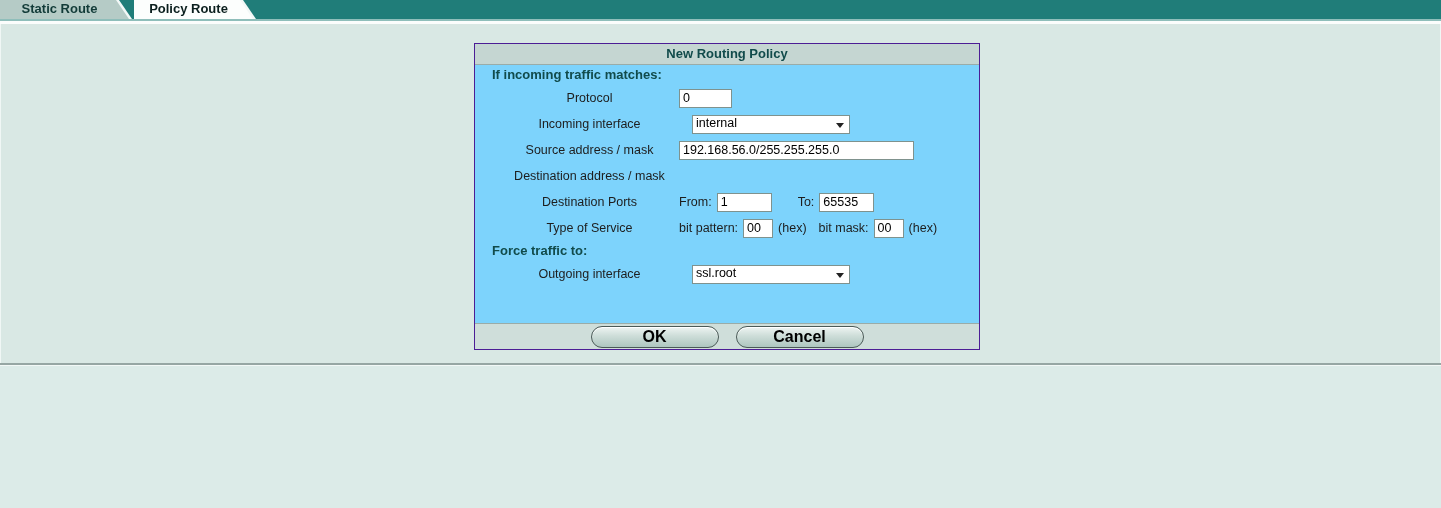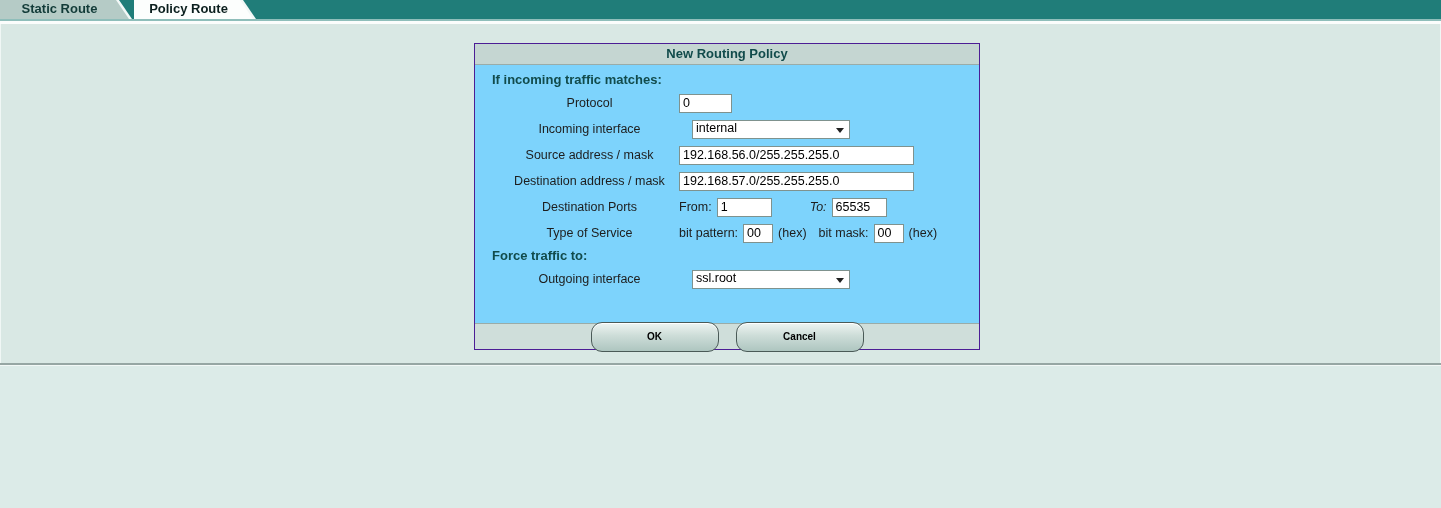--- a/index.html
+++ b/index.html
@@ -47,21 +47,21 @@
   
   .panel {
     position:absolute; left:473px; top:19px; width:506px;
     border:1px solid #4c1d95; background:#7dd3fc;
   }
   .panel-header {
     height:21px; background:#c5d6d2; border-bottom:1px solid #9aaca8;
     text-align:center; line-height:20px;
     font-size:13px; font-weight:bold; color:#114b4b;
   }
-  .panel-body { padding-top:5px; height:258px; }
+  .panel-body { height:258px; }
 
   .section-heading {
     height:20px; line-height:20px; padding-left:17px;
     font-size:13px; font-weight:bold; color:#114b4b;
   }
   .row { display:flex; align-items:center; height:26px; padding-left:25px; }
   .row .lbl { width:179px; flex:0 0 179px; color:#1d1d1d;text-align:center; }
   .fieldzone { display:flex; align-items:center; }
 
   input.txt {
@@ -82,37 +82,37 @@
     cursor:default; color:#000;margin-left:13px;
   }
   .select .caret {
     position:absolute; right:5px; top:7px;
     width:0; height:0;
     border-left:4px solid transparent; border-right:4px solid transparent;
     border-top:5px solid #222;
   }
 
   .inline-lbl { margin-right:5px; color:#1d1d1d; }
-  .gap-to { margin-left:38px;font-style:italic; }
+  .gap-to { margin-left:26px; }
   .gap-hex { margin-left:5px; margin-right:12px; }
   .gap-hex-last { margin-left:5px; }
 
   
   .button-strip {
     height:26px; background:#cfdeda;
     border-top:1px solid #9aaca8;
     display:flex; align-items:center; justify-content:center; gap:17px;
   }
   .pill-btn {
-    width:128px; height:30px; border-radius:11px;
+    width:128px; height:22px; border-radius:11px;
     border:1px solid #4a5a57;
     background:linear-gradient(#eef4f2 0%, #cdddd8 45%, #aec6c0 100%);
     box-shadow:inset 0 1px 0 #ffffff;
     font-family:"Liberation Sans", sans-serif;
-    font-size:10px; font-weight:bold; color:#000;
+    font-size:16px; font-weight:bold; color:#000;
     cursor:pointer; line-height:19px;
   }
 </style>
 </head>
 <body>
 
 <div class="topbar"></div>
 <div class="topbar-strip"></div>
 <div class="topbar-white"></div>
 
@@ -155,23 +155,20 @@
 
       <div class="row">
         <span class="lbl">Source address / mask</span>
         <div class="fieldzone">
           <input class="txt w-addr" type="text" value="192.168.56.0/255.255.255.0" style="">
         </div>
       </div>
 
       <div class="row">
         <span class="lbl">Destination address / mask</span>
-        <div class="fieldzone">
-          <input class="txt w-addr" type="text" value="192.168.57.0/255.255.255.0" style="">
-        </div>
       </div>
 
       <div class="row">
         <span class="lbl">Destination Ports</span>
         <div class="fieldzone">
           <span class="inline-lbl">From:</span>
           <input class="txt w-port" type="text" value="1" style="">
           <span class="inline-lbl gap-to">To:</span>
           <input class="txt w-port" type="text" value="65535" style="">
         </div>

